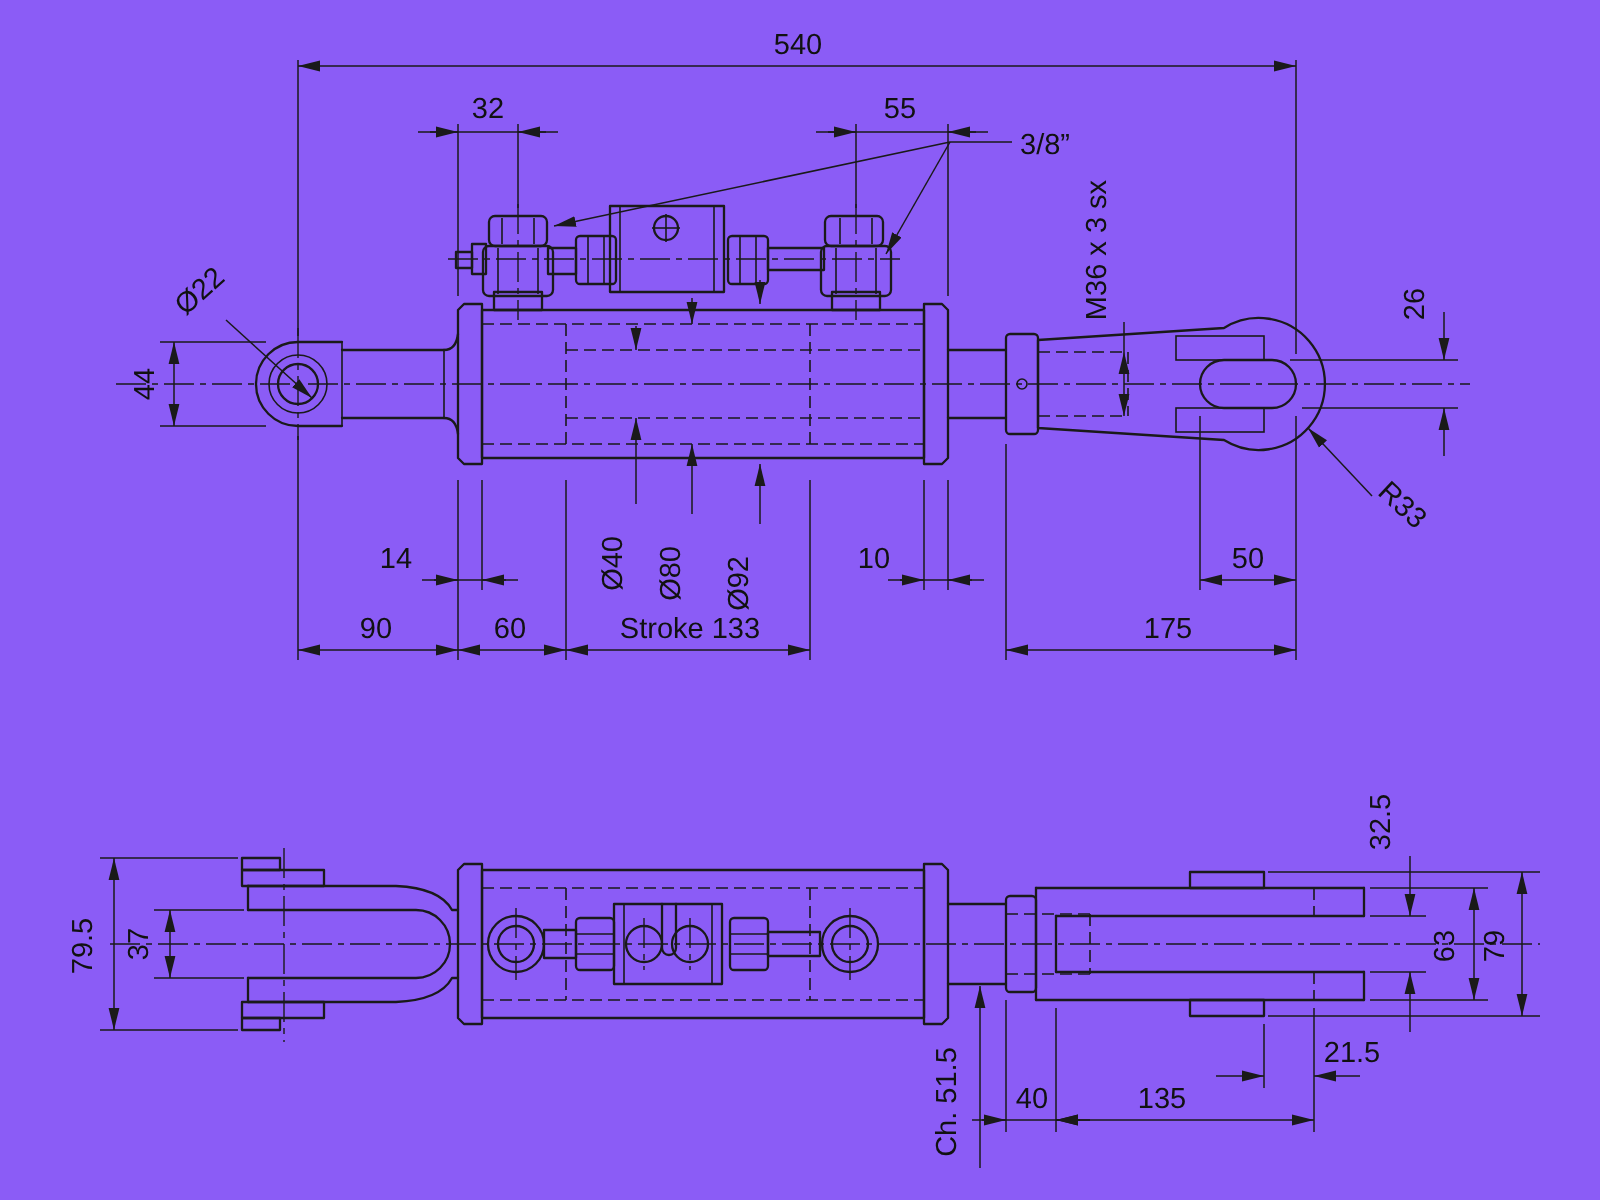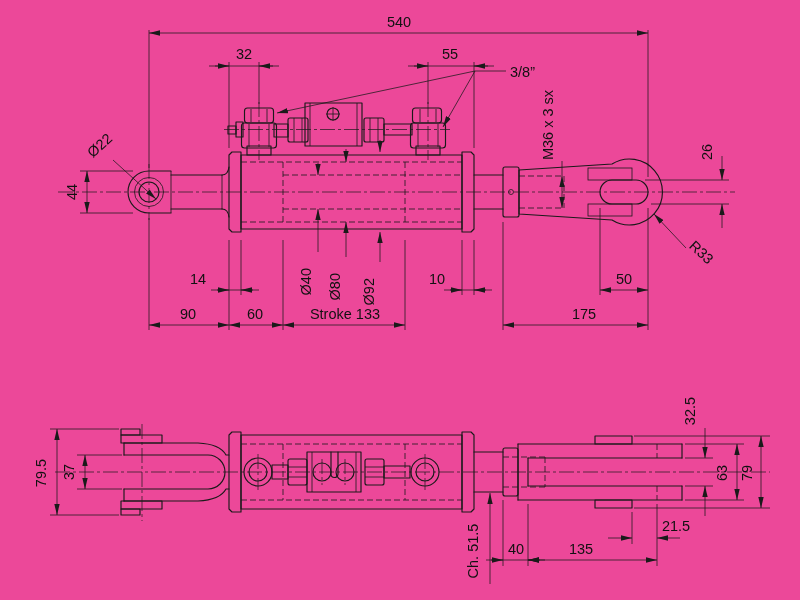--- a/index.html
+++ b/index.html
@@ -1,16 +1,16 @@
 <!DOCTYPE html>
 <html><head>
 <meta charset="utf-8">
 <style>
   html,body{margin:0;padding:0;background:#ffffff;}
-  .page{position:relative;width:800px;height:600px;background:#ec4899;overflow:hidden;}
+  .page{position:relative;width:800px;height:600px;background:#8b5cf6;overflow:hidden;}
   svg{display:block;}
   .out{fill:none;stroke:#1a1a1a;stroke-width:1.15;stroke-linejoin:round;stroke-linecap:round;}
   .thin{fill:none;stroke:#1a1a1a;stroke-width:.8;}
   .ext{fill:none;stroke:#1a1a1a;stroke-width:.75;}
   .dim{fill:none;stroke:#1a1a1a;stroke-width:.75;marker-start:url(#as);marker-end:url(#ae);}
   .me{fill:none;stroke:#1a1a1a;stroke-width:.75;marker-end:url(#ae);}
   .ms{fill:none;stroke:#1a1a1a;stroke-width:.75;marker-start:url(#as);}
   .dash{fill:none;stroke:#1a1a1a;stroke-width:.8;stroke-dasharray:6 3;}
   .cl{fill:none;stroke:#1a1a1a;stroke-width:.7;stroke-dasharray:15 3 3 3;}
   text{font-family:"Liberation Sans",sans-serif;font-size:14.5px;fill:#111;}

